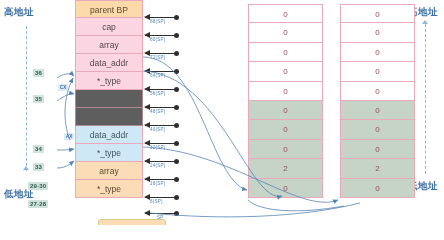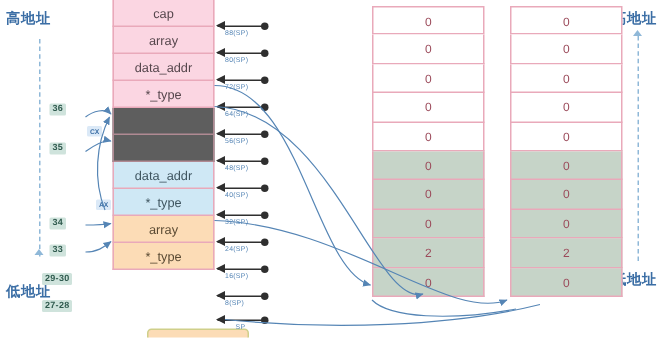--- a/index.html
+++ b/index.html
@@ -93,20 +93,21 @@
   <div class="axis" style="left:26px;top:26px;height:145px;"></div>
   <div class="axis-arrow up" style="left:23px;top:166px;"></div>
   <div class="addr-label" style="left:4px;top:188px;">低地址</div>
 
   <div class="addr-label" style="left:408px;top:6px;">高地址</div>
   <div class="axis" style="left:425px;top:24px;height:150px;"></div>
   <div class="axis-arrow up" style="left:422px;top:20px;"></div>
   <div class="addr-label" style="left:408px;top:180px;">低地址</div>
 
   <div class="stack">
+    <div class="slot first c-orange">parent BP</div>
     <div class="slot c-pink">cap</div>
     <div class="slot c-pink">array</div>
     <div class="slot c-pink">data_addr</div>
     <div class="slot c-pink">*_type</div>
     <div class="slot c-gray"></div>
     <div class="slot c-gray"></div>
     <div class="slot c-blue">data_addr</div>
     <div class="slot c-blue">*_type</div>
     <div class="slot c-peach">array</div>
     <div class="slot c-peach">*_type</div>

